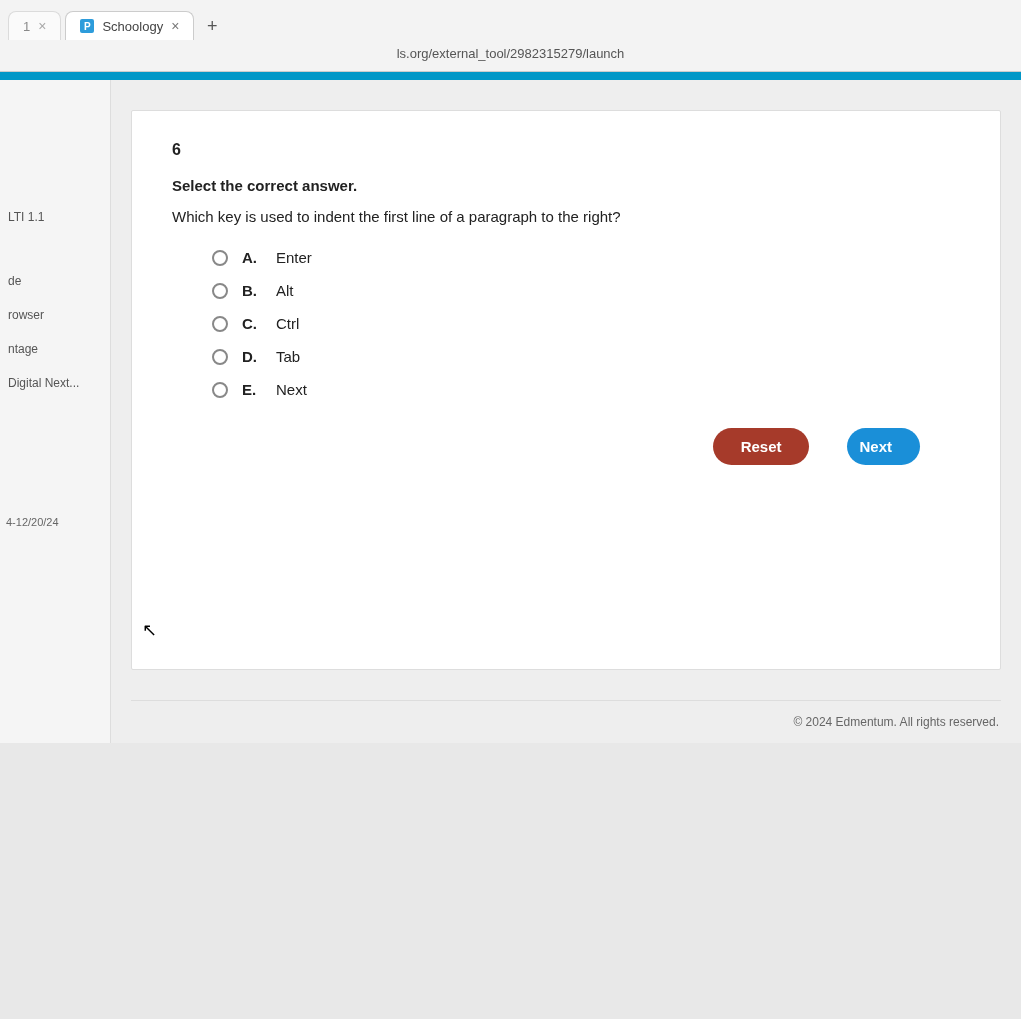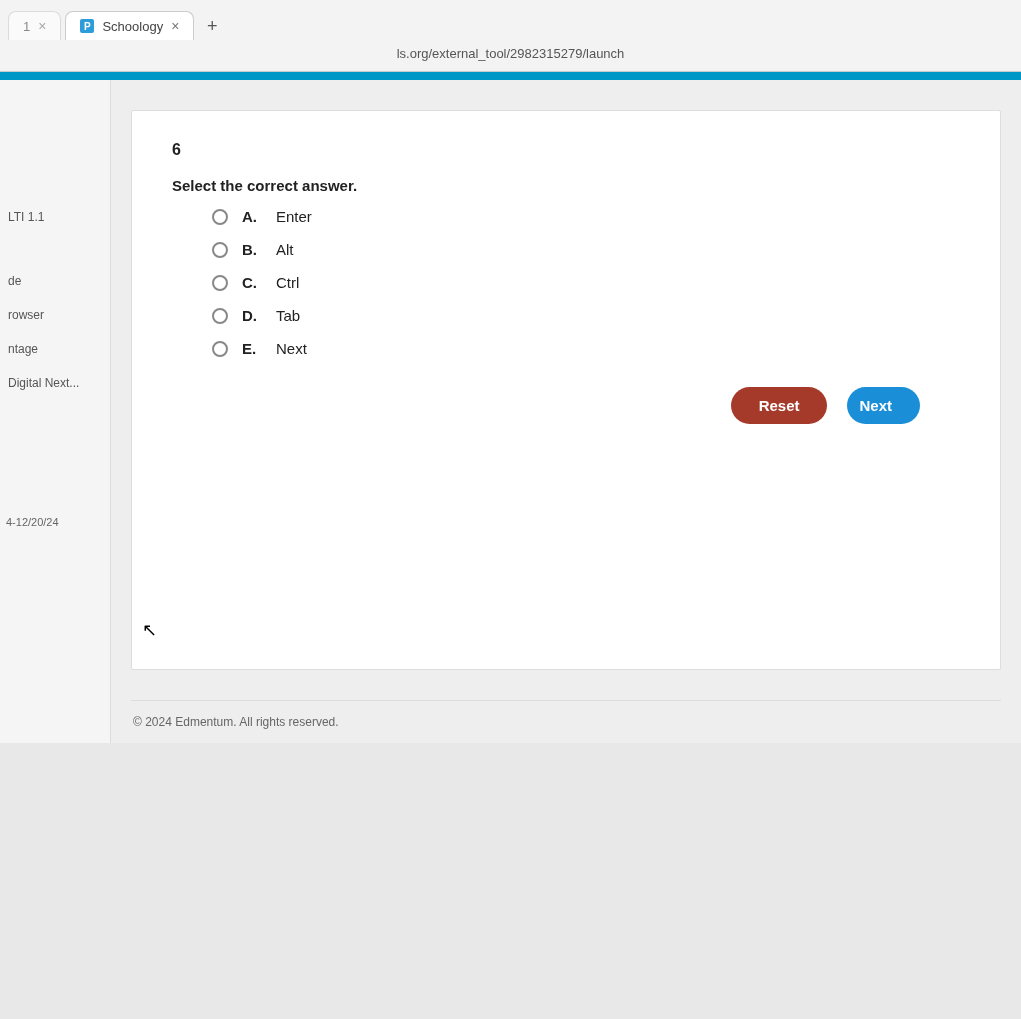--- a/index.html
+++ b/index.html
@@ -25,26 +25,26 @@
   .card { background: #fff; border: 1px solid #ddd; border-radius: 2px; padding: 30px 40px 40px 40px; min-height: 560px; position: relative; }
   .q-num { font-weight: bold; font-size: 16px; margin-bottom: 18px; color: #222; }
   .instr { font-size: 15px; color: #222; margin-bottom: 14px; font-weight: bold; }
   .q-text { font-size: 15px; color: #222; margin-bottom: 24px; }
   .options { margin-left: 40px; display: flex; flex-direction: column; gap: 16px; }
   .opt-row { display: flex; align-items: center; gap: 14px; font-size: 15px; color: #222; }
   .radio { width: 16px; height: 16px; border: 2px solid #888; border-radius: 50%; flex-shrink: 0; cursor: pointer; }
   .opt-letter { font-weight: bold; min-width: 20px; }
   .opt-text { }
 
-  .btn-row { display: flex; gap: 20px; justify-content: flex-end; margin-top: 30px; padding-right: 40px; }
+  .btn-row { display: flex; gap: 38px; justify-content: flex-end; margin-top: 30px; padding-right: 40px; }
   .pill-btn { border: none; border-radius: 22px; padding: 10px 28px; font-size: 15px; font-weight: bold; color: #fff; cursor: pointer; }
   .btn-reset { background: #a63a2a; }
   .btn-next { background: #1a8fd8; padding-left: 12px; }
 
-  .footer { font-size: 12px; color: #666; padding: 14px 2px; border-top: 1px solid #ddd; margin-top: 30px; }
+  .footer { font-size: 12px; color: #666; padding: 14px 2px; border-top: 1px solid #ddd; margin-top: 30px; text-align: right; }
 
   .cursor-arrow { position: absolute; left: 10px; bottom: 28px; font-size: 18px; color: #000; pointer-events: none; }
 </style>
 </head>
 <body>
 
 <div class="browser-chrome">
   <div class="tab-strip">
     <div class="tab" style="opacity:.6;min-width:40px;justify-content:center;">
       <span>1</span>
@@ -75,20 +75,21 @@
     <div class="side-item">rowser</div>
     <div class="side-item">ntage</div>
     <div class="side-item">Digital Next...</div>
     <div class="date-item">4-12/20/24</div>
   </div>
 
   <div class="content-col">
     <div class="card">
       <div class="q-num">6</div>
       <div class="instr">Select the correct answer.</div>
+      <div class="q-text">Which key is used to indent the first line of a paragraph to the right?</div>
 
       <div class="options">
         <div class="opt-row">
           <span class="radio"></span>
           <span class="opt-letter">A.</span>
           <span class="opt-text">Enter</span>
         </div>
         <div class="opt-row">
           <span class="radio"></span>
           <span class="opt-letter">B.</span>

